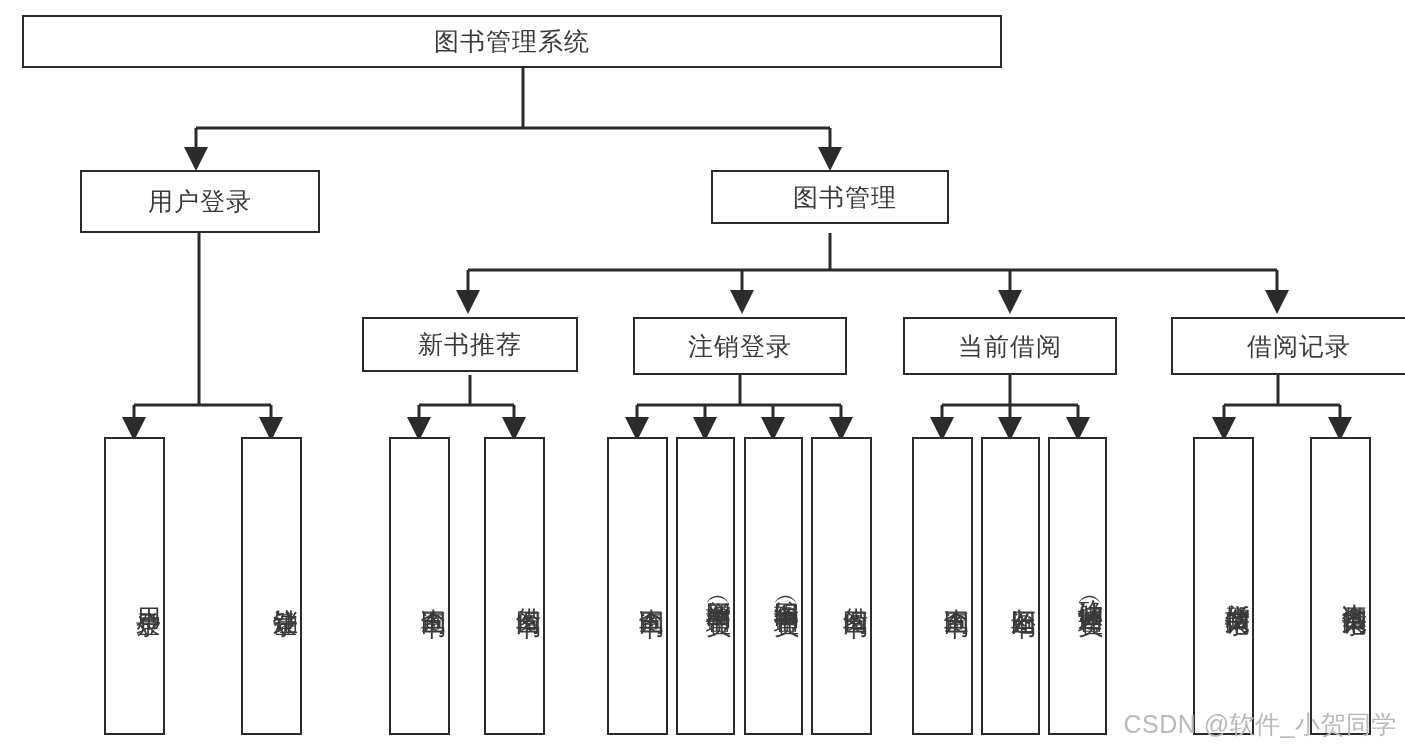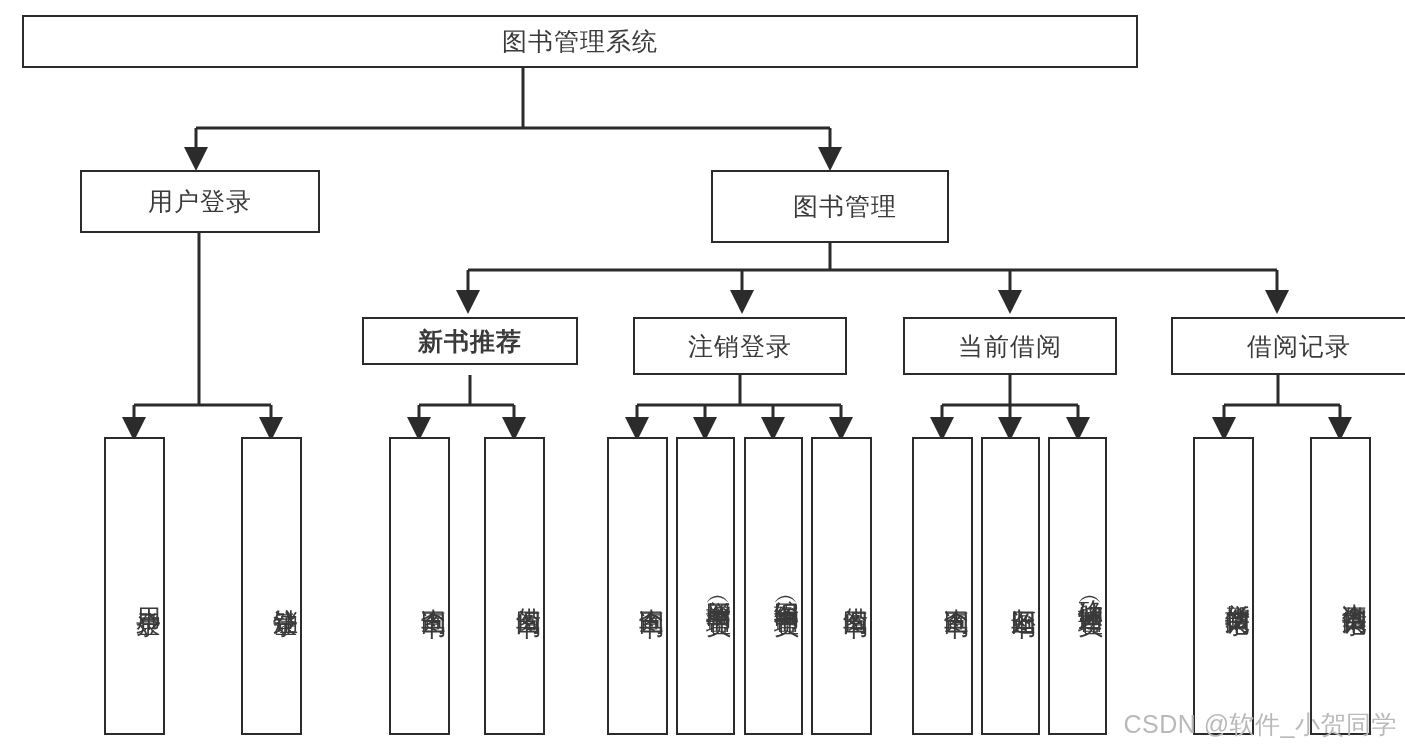--- a/index.html
+++ b/index.html
@@ -103,27 +103,27 @@
       <path d="M1010,405 L1010,437" marker-end="url(#arrow)"></path>
       <path d="M1078,405 L1078,437" marker-end="url(#arrow)"></path>
 
       <path d="M1278,375 L1278,405"></path>
       <path d="M1224,405 L1340,405"></path>
       <path d="M1224,405 L1224,437" marker-end="url(#arrow)"></path>
       <path d="M1340,405 L1340,437" marker-end="url(#arrow)"></path>
     </g>
   </svg>
 
-  <div class="node root h" style="left:22px;top:15px;width:1116px;height:53px;text-align:center;">图书管理系统</div>
+  <div class="node root h" style="left:22px;top:15px;width:980px;height:53px;text-align:center;">图书管理系统</div>
 
   <div class="node h" style="left:80px;top:170px;width:240px;height:63px;">用户登录</div>
 
-  <div class="node h" style="left:711px;top:170px;width:238px;height:73px;padding-left:30px;">图书管理</div>
+  <div class="node h" style="left:711px;top:170px;width:238px;height:54px;padding-left:30px;">图书管理</div>
 
-  <div class="node h" style="left:362px;top:317px;width:216px;height:48px;font-weight:bold;">新书推荐</div>
+  <div class="node h" style="left:362px;top:317px;width:216px;height:55px;">新书推荐</div>
 
   <div class="node h" style="left:633px;top:317px;width:214px;height:58px;">注销登录</div>
 
   <div class="node h" style="left:903px;top:317px;width:214px;height:58px;text-align:right;">当前借阅</div>
 
   <div class="node h" style="left:1171px;top:317px;width:256px;height:58px;">借阅记录</div>
 
   <div class="node v" style="left:104px;top:437px;width:61px;height:298px;">用户登录</div>
 
   <div class="node v" style="left:241px;top:437px;width:61px;height:298px;">注销登录</div>

